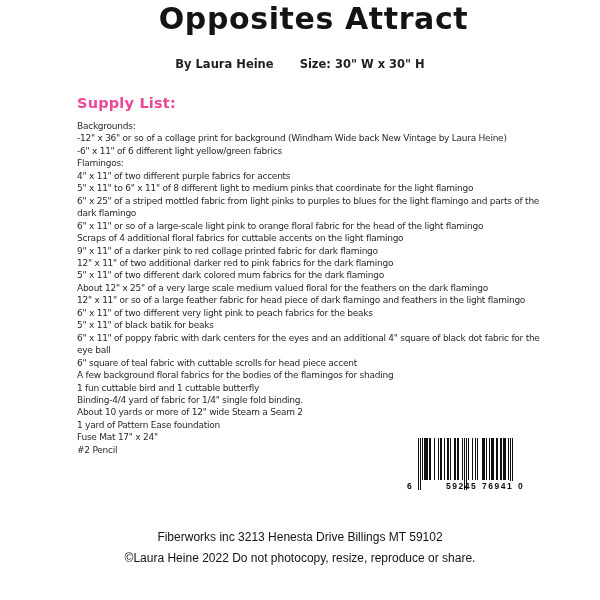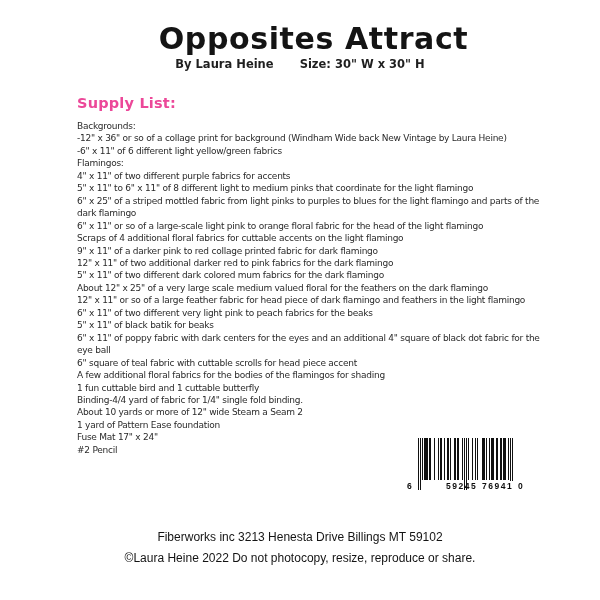--- a/index.html
+++ b/index.html
@@ -2,21 +2,21 @@
 <html><head>
 <meta charset="utf-8">
 <style>
   * { margin:0; padding:0; box-sizing:border-box; }
   html,body { background:#ffffff; }
   .page {
     position:relative; width:600px; height:600px; background:#ffffff;
     font-family:"DejaVu Sans", sans-serif; color:#1e1e1e; overflow:hidden;
   }
   .title {
-    position:absolute; top:21px; left:0; width:100%; text-align:center;
+    position:absolute; top:1px; left:0; width:100%; text-align:center;
     font-size:30px; font-weight:600; letter-spacing:0.6px; color:#141414;padding-left:27px;
   }
   .byline-row {
     position:absolute; top:57px; left:0; width:100%; text-align:center;
     font-size:11.5px; font-weight:600; color:#1f1f1f;
   }
   .byline-row .size { margin-left:22px; }
   .supply-heading {
     position:absolute; left:77px; top:95px;
     font-size:14.5px; font-weight:700; letter-spacing:0.2px; color:#ec4899;
@@ -71,21 +71,21 @@
       <div>9" x 11" of a darker pink to red collage printed fabric for dark flamingo</div>
       <div>12" x 11" of two additional darker red to pink fabrics for the dark flamingo</div>
       <div>5" x 11" of two different dark colored mum fabrics for the dark flamingo</div>
       <div>About 12" x 25" of a very large scale medium valued floral for the feathers on the dark flamingo</div>
       <div>12" x 11" or so of a large feather fabric for head piece of dark flamingo and feathers in the light flamingo</div>
       <div>6" x 11" of two different very light pink to peach fabrics for the beaks</div>
       <div>5" x 11" of black batik for beaks</div>
       <div>6" x 11" of poppy fabric with dark centers for the eyes and an additional 4" square of black dot fabric for the</div>
       <div>eye ball</div>
       <div>6" square of teal fabric with cuttable scrolls for head piece accent</div>
-      <div>A few additional floral fabrics for the bodies of the flamingos for shading</div>
+      <div>A few background floral fabrics for the bodies of the flamingos for shading</div>
       <div>1 fun cuttable bird and 1 cuttable butterfly</div>
       <div>Binding-4/4 yard of fabric for 1/4" single fold binding.</div>
       <div>About 10 yards or more of 12" wide Steam a Seam 2</div>
       <div>1 yard of Pattern Ease foundation</div>
       <div>Fuse Mat 17" x 24"</div>
       <div>#2 Pencil</div>
     </div>
 
   <div class="barcode">
     <svg id="barcode-svg" width="95" height="52">

